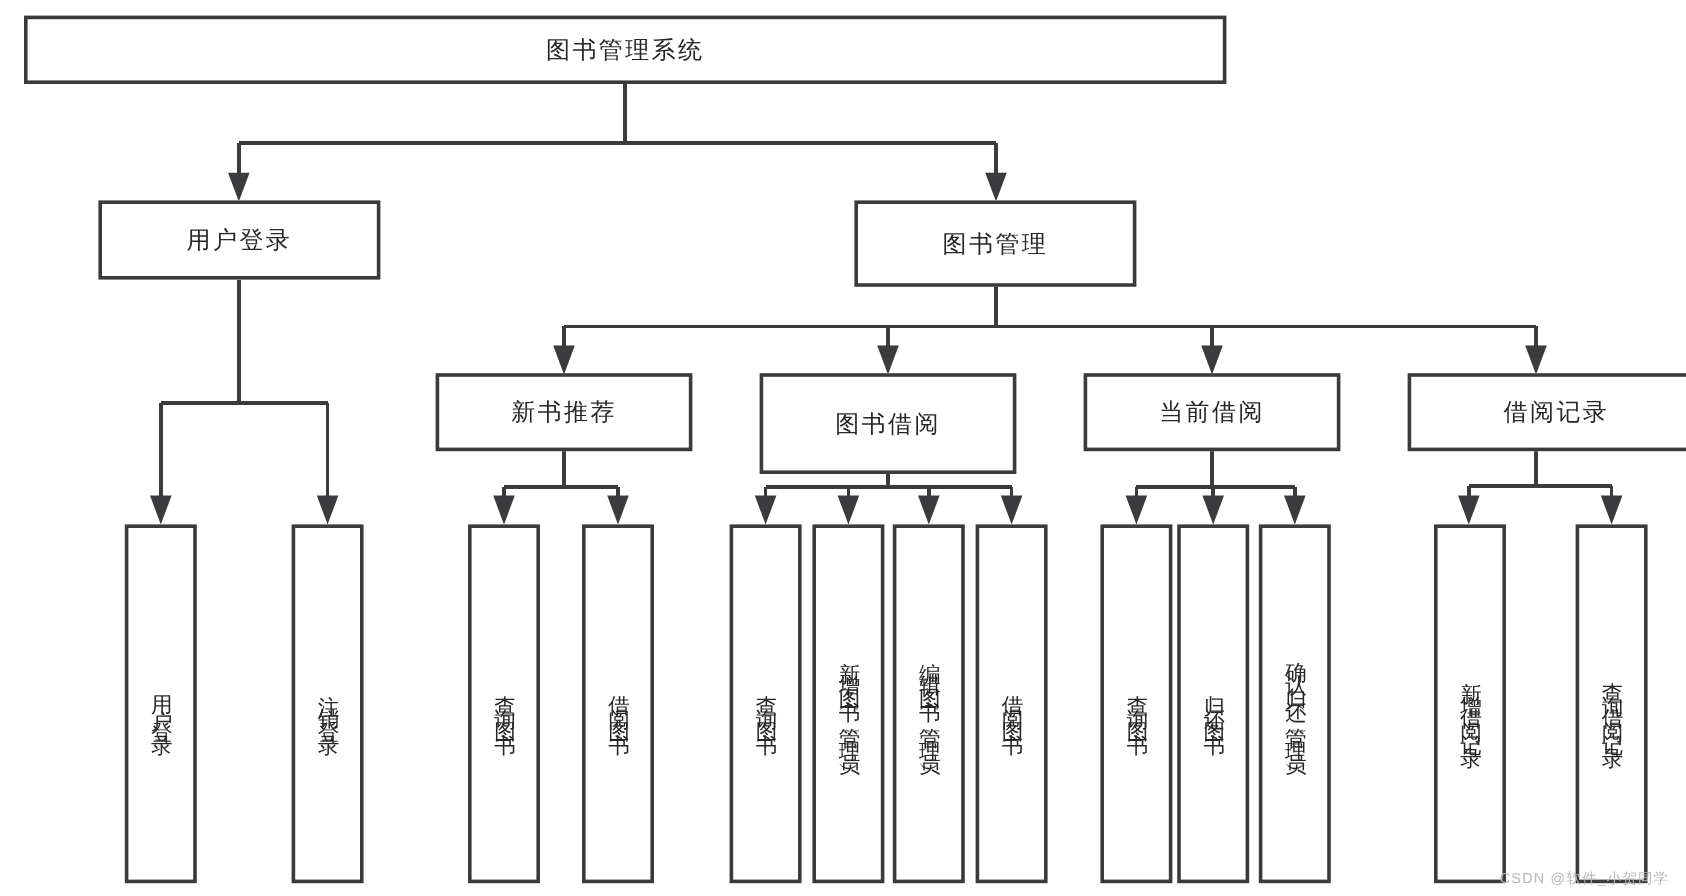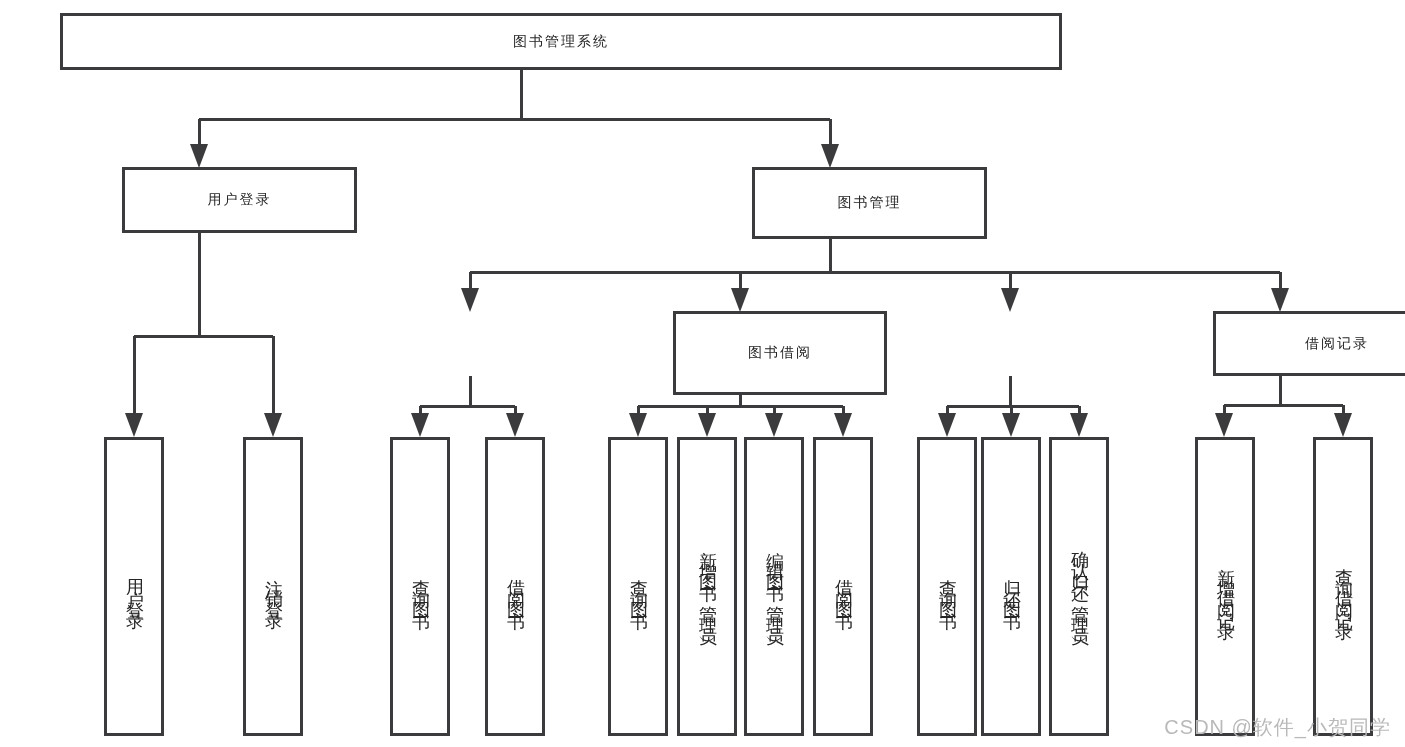--- a/index.html
+++ b/index.html
@@ -35,33 +35,33 @@
   .connectors polygon { fill: currentColor; }
   .node {
     position: absolute;
     background: #ffffff;
     border: 3px solid var(--line);
     display: flex;
     align-items: center;
     justify-content: center;
     color: var(--text);
   }
-  .hbox { font-size: 14px; letter-spacing: 2px; white-space: nowrap; margin-left: 40px; }
+  .hbox { font-size: 20px; letter-spacing: 2px; white-space: nowrap; }
   .vbox { font-size: 18px; }
   .vbox .lbl {
     writing-mode: vertical-rl;
     letter-spacing: 11px;
     line-height: 1.1;
     white-space: nowrap;
   }
   .watermark {
     position: absolute;
     right: 14px;
     bottom: 6px;
-    font-size: 20px;
+    font-size: 12px;
     letter-spacing: 1px;
     color: var(--wm);
     white-space: nowrap;
     pointer-events: none;
   }
 </style>
 </head>
 <body>
 
 <div class="canvas">
@@ -106,22 +106,28 @@
     <span class="lbl">图书管理系统</span>
   </div>
 
   <div class="node hbox" style="left:82px; top:167px; width:235px; height:66px;">
     <span class="lbl">用户登录</span>
   </div>
   <div class="node hbox" style="left:712px; top:167px; width:235px; height:72px;">
     <span class="lbl">图书管理</span>
   </div>
 
+  <div class="node hbox" style="left:363px; top:311px; width:214px; height:65px;">
+    <span class="lbl">新书推荐</span>
+  </div>
   <div class="node hbox" style="left:633px; top:311px; width:214px; height:84px;">
     <span class="lbl">图书借阅</span>
+  </div>
+  <div class="node hbox" style="left:903px; top:311px; width:214px; height:65px;">
+    <span class="lbl">当前借阅</span>
   </div>
   <div class="node hbox" style="left:1173px; top:311px; width:248px; height:65px;">
     <span class="lbl">借阅记录</span>
   </div>
 
   <div class="node vbox" style="left:104px; top:437px; width:60px; height:299px;">
     <span class="lbl">用户登录</span>
   </div>
   <div class="node vbox" style="left:243px; top:437px; width:60px; height:299px;">
     <span class="lbl">注销登录</span>

